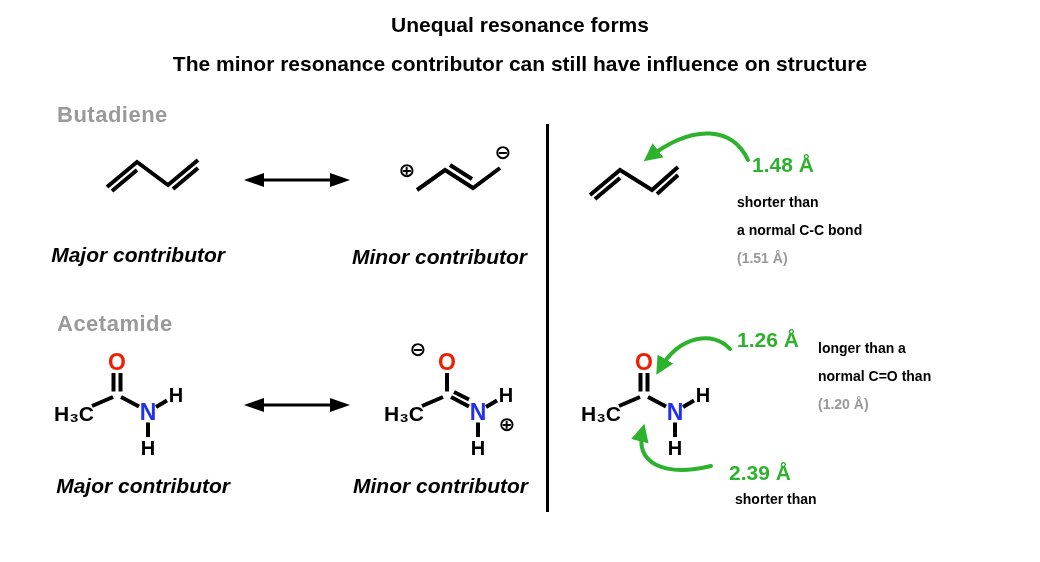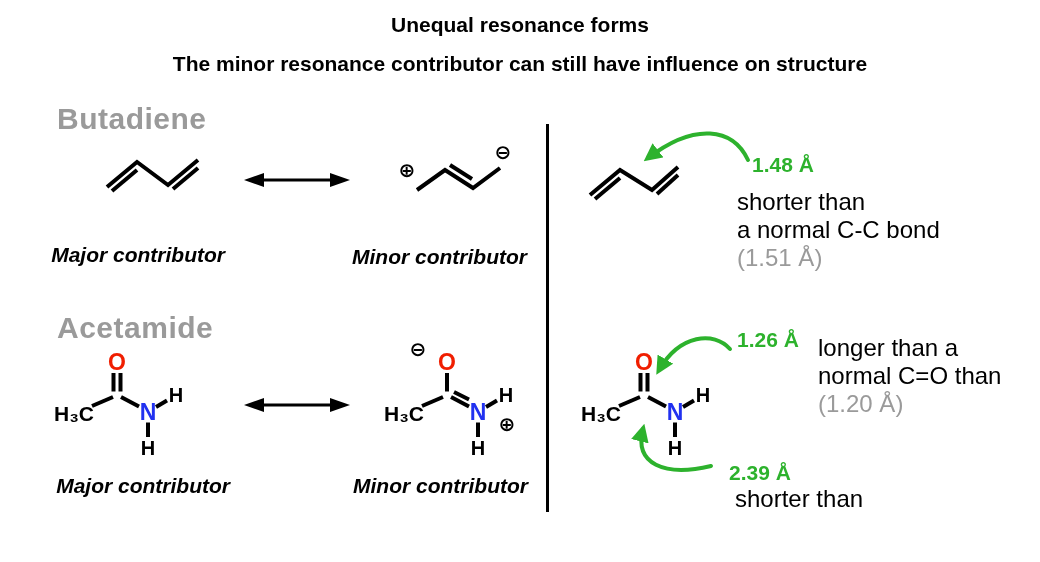--- a/index.html
+++ b/index.html
@@ -11,40 +11,40 @@
     font-family:"Liberation Sans","DejaVu Sans",sans-serif; color:#000;
   }
   .abs{position:absolute;}
   .title,.subtitle{
     position:absolute; left:0; right:0; text-align:center;
     font-size:21px; font-weight:bold; color:#000;
   }
   .title{top:13px;}
   .subtitle{top:52px;}
   .section-label{
-    position:absolute; font-size:30px; font-weight:bold; color:var(--gray); letter-spacing:0.5px;
+    position:absolute; font-size:22px; font-weight:bold; color:var(--gray); letter-spacing:0.5px;
   }
   .caption{
     position:absolute; width:200px; text-align:right;
     font-size:21px; font-weight:bold; font-style:italic; color:#000;
   }
   .divider{position:absolute; background:#000;}
   svg text{font-family:"Liberation Sans","DejaVu Sans",sans-serif; font-weight:bold;}
   .atom-o{fill:var(--red); font-size:23px;}
   .atom-n{fill:var(--blue); font-size:23px;}
   .atom-c{fill:#000; font-size:21px;}
   .atom-h{fill:#000; font-size:20px;}
   .charge{fill:#000; font-size:20px; font-weight:bold;}
   .bond{stroke:#000; stroke-width:4; fill:none; stroke-linejoin:miter;}
   .res-line{stroke:#000; stroke-width:3; fill:none;}
   .res-head{fill:#000; stroke:none;}
   .green-arrow{stroke:var(--green); stroke-width:4; fill:none; stroke-linecap:round;}
   .green-head{fill:var(--green);}
   .green-value{position:absolute; font-size:21px; font-weight:bold; color:var(--green); white-space:nowrap;}
-  .note{position:absolute; font-size:24px; font-weight:normal; line-height:28px; color:#000; white-space:nowrap;}
+  .note{position:absolute; font-size:14px; font-weight:bold; line-height:28px; color:#000; white-space:nowrap;}
   .note .ref{color:var(--gray);}
 </style>
 </head>
 <body>
 
 <div class="canvas">
 
   <div class="title">Unequal resonance forms</div>
   <div class="subtitle">The minor resonance contributor can still have influence on structure</div>
 

